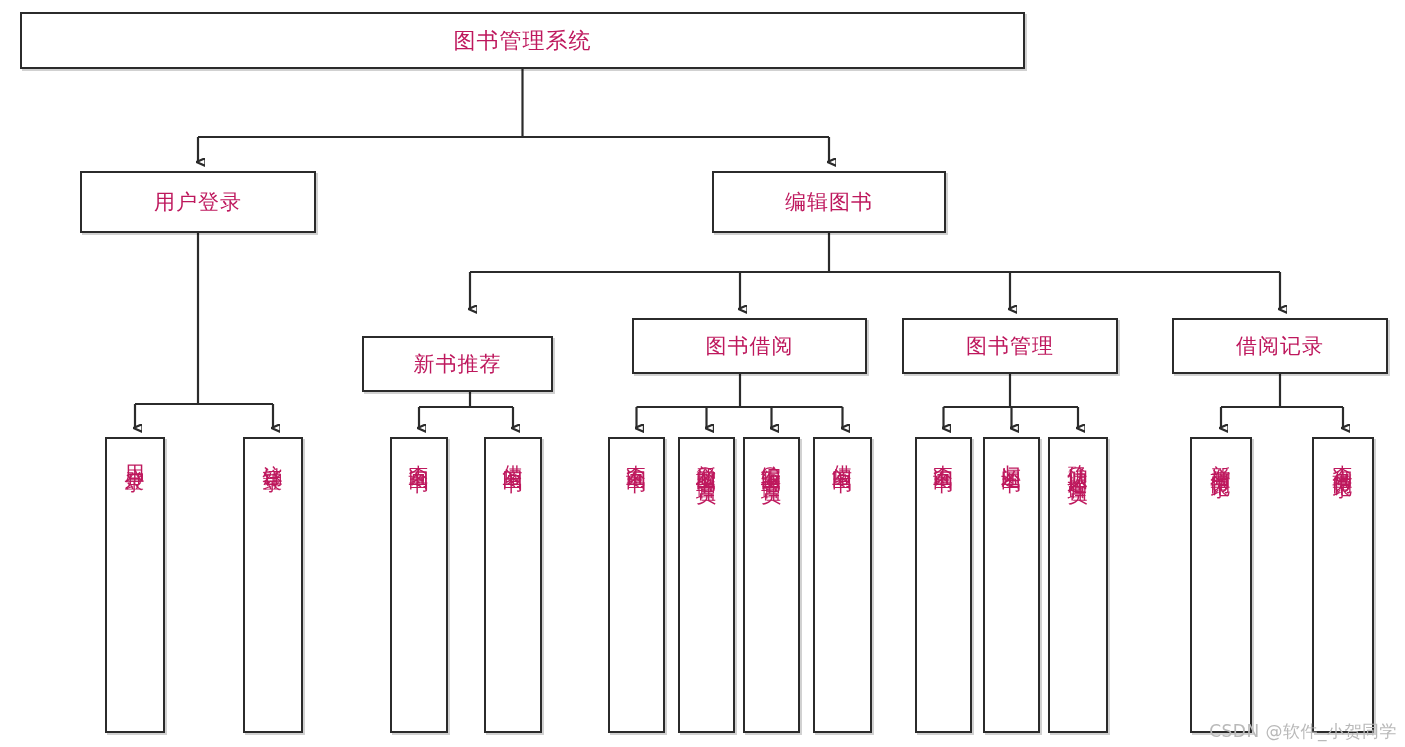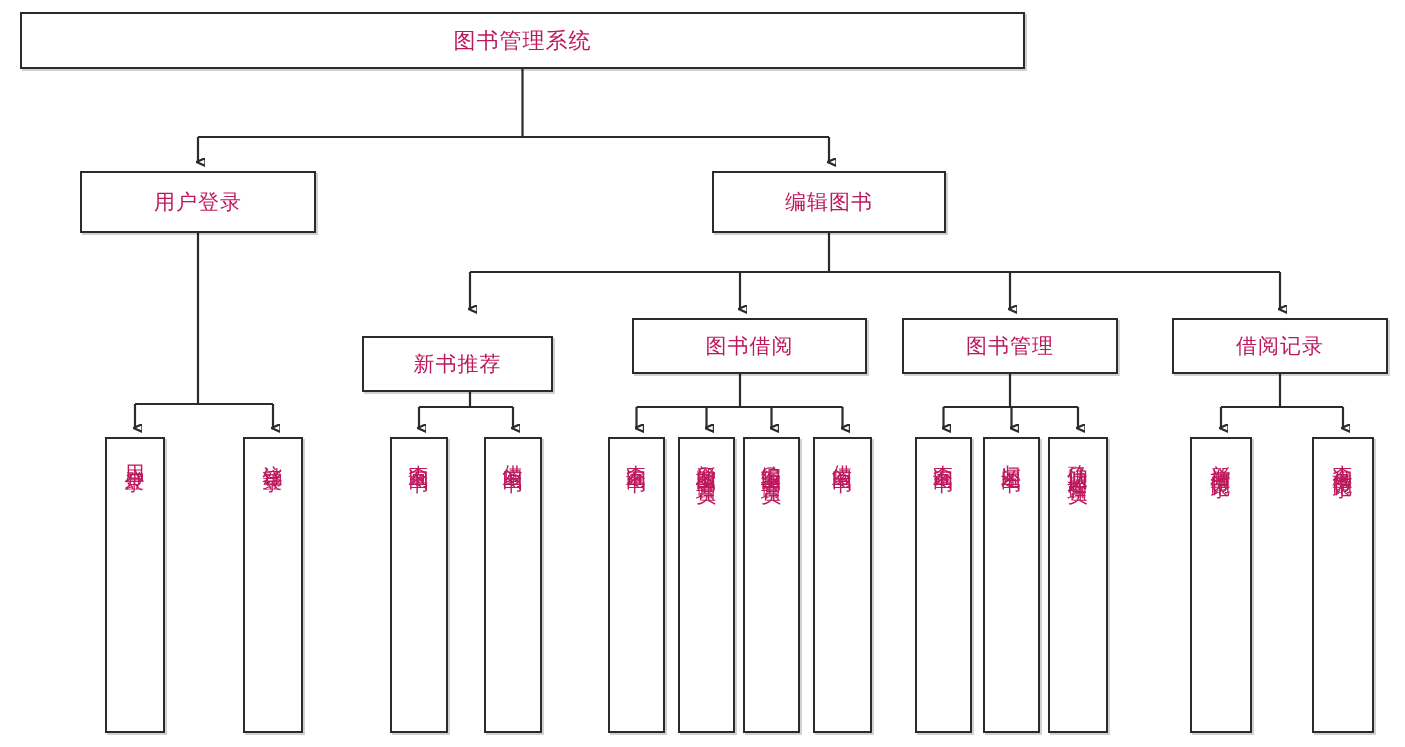--- a/index.html
+++ b/index.html
@@ -165,13 +165,14 @@
       <div class="node-box level-3 vertical" style="left: 1048px; top: 437px; width: 60px; height: 296px;">
         <span class="node-label">确认归还（管理员）</span>
       </div>
       <div class="node-box level-3 vertical" style="left: 1190px; top: 437px; width: 62px; height: 296px;">
         <span class="node-label">新增借阅记录</span>
       </div>
       <div class="node-box level-3 vertical" style="left: 1312px; top: 437px; width: 62px; height: 296px;">
         <span class="node-label">查询借阅记录</span>
       </div>
     </div>
+  <div class="watermark">CSDN @软件_小贺同学</div>
 </div>
 
 </body></html>

